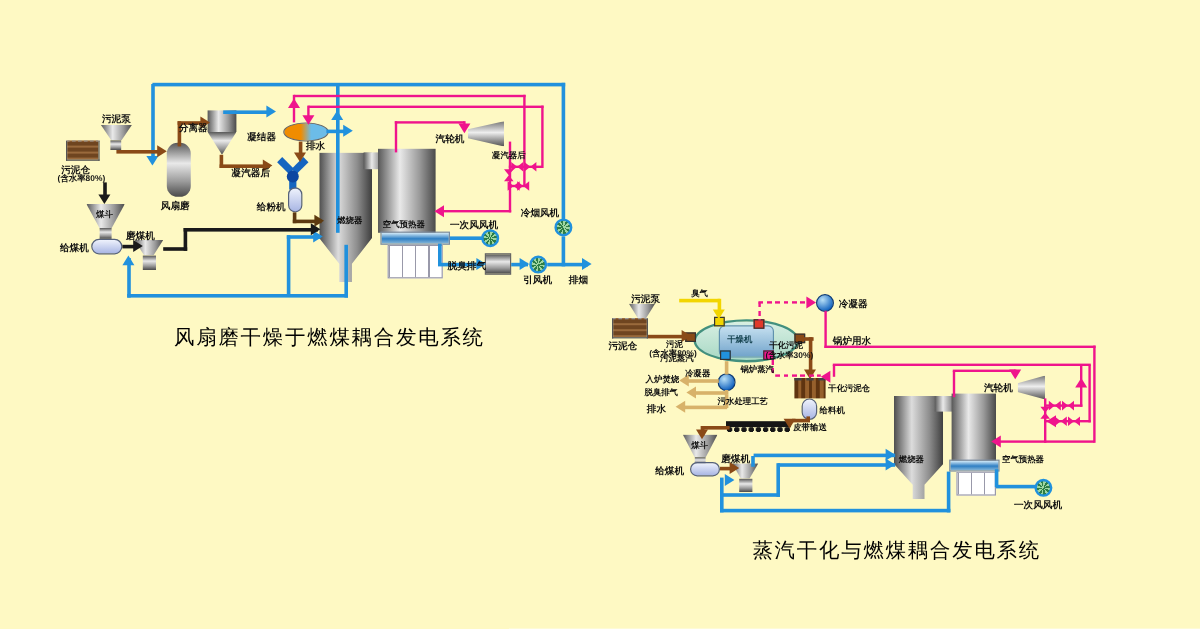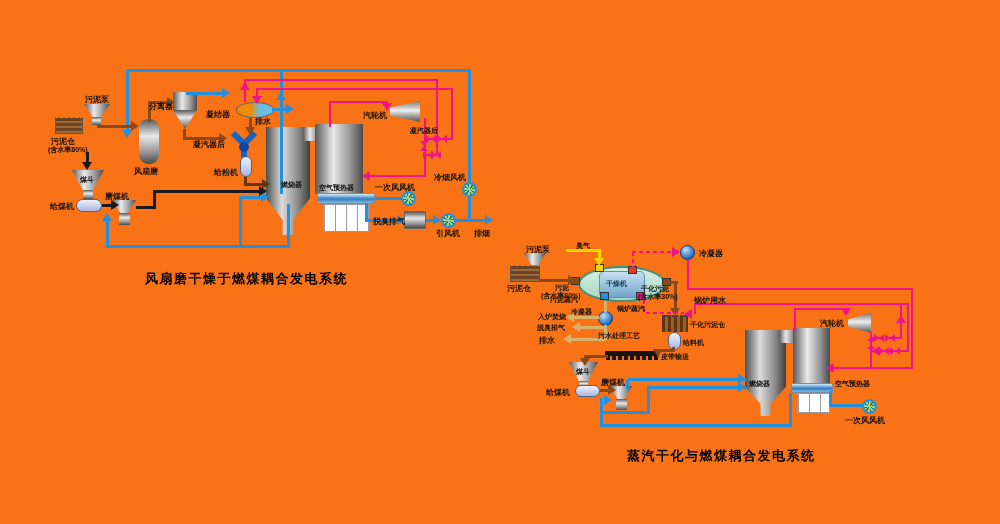--- a/index.html
+++ b/index.html
@@ -1,20 +1,20 @@
 <!DOCTYPE html>
 <html><head>
 <meta charset="utf-8">
 <style>
   body{margin:0}
-  #cv{position:relative;width:1000px;height:524px;background:#f97316;font-family:"Liberation Sans",sans-serif;overflow:hidden}
+  #cv{position:relative;width:1000px;height:524px;background:#fef9c3;font-family:"Liberation Sans",sans-serif;overflow:hidden}
   #cv *{position:absolute;box-sizing:border-box}
   .lbl{font-size:8px;font-weight:700;color:#111;white-space:nowrap;line-height:1.15}
   .f7{font-size:7px}
-  .title{font-size:13px;font-weight:700;letter-spacing:1.5px;color:#000}
+  .title{font-size:17px;font-weight:400;letter-spacing:1.5px;color:#000}
   .b{background:#2191dd}.p{background:#ef148c}.br{background:#8a4a17}.dbr{background:#5d3a10}
   .bk{background:#1a1a1a}.tn{background:#d8b26a}.yl{background:#f2d500}
   .pdh{background:repeating-linear-gradient(90deg,#ef148c 0 4px,rgba(0,0,0,0) 4px 7px)}
   .pdv{background:repeating-linear-gradient(180deg,#ef148c 0 4px,rgba(0,0,0,0) 4px 7px)}
   .ar{width:0;height:0;border:5px solid rgba(0,0,0,0)}
   .ar.r{border-right:0;border-left:8px solid var(--c)}
   .ar.l{border-left:0;border-right:8px solid var(--c)}
   .ar.u{border-top:0;border-bottom:8px solid var(--c)}
   .ar.d{border-bottom:0;border-top:8px solid var(--c)}
   .valve{width:10px;height:8px}
@@ -276,21 +276,21 @@
 
   <b class="lbl" style="left:526px;top:245px">污泥泵</b>
   <b class="lbl" style="left:507px;top:284px">污泥仓</b>
   <b class="lbl f7" style="left:555px;top:284px">污泥</b>
   <b class="lbl f7" style="left:541px;top:292px">(含水率80%)</b>
   <b class="lbl f7" style="left:576px;top:242px">臭气</b>
   <b class="lbl f7" style="left:606px;top:280px;color:#14424f">干燥机</b>
   <b class="lbl f7" style="left:641px;top:285px">干化污泥</b>
   <b class="lbl f7" style="left:638px;top:293px">(含水率30%)</b>
   <b class="lbl" style="left:699px;top:249px">冷凝器</b>
-  <b class="lbl" style="left:694px;top:296px">锅炉用水</b>
+  <b class="lbl" style="left:694px;top:280px">锅炉用水</b>
   <b class="lbl f7" style="left:617px;top:305px">锅炉蒸汽</b>
   <b class="lbl f7" style="left:550px;top:296px">污泥蒸汽</b>
   <b class="lbl f7" style="left:538px;top:313px">入炉焚烧</b>
   <b class="lbl f7" style="left:571px;top:308px">冷凝器</b>
   <b class="lbl f7" style="left:537px;top:324px">脱臭排气</b>
   <b class="lbl" style="left:539px;top:336px">排水</b>
   <b class="lbl f7" style="left:598px;top:332px">污水处理工艺</b>
   <b class="lbl f7" style="left:690px;top:321px">干化污泥仓</b>
   <b class="lbl f7" style="left:683px;top:339px">给料机</b>
   <b class="lbl f7" style="left:661px;top:353px">皮带输送</b>

